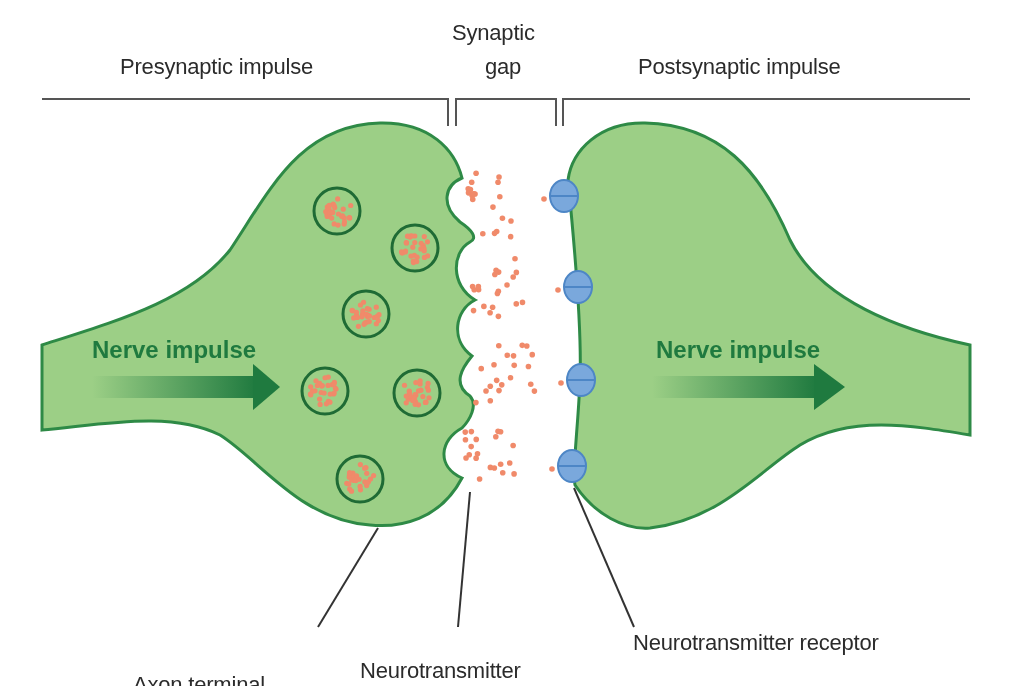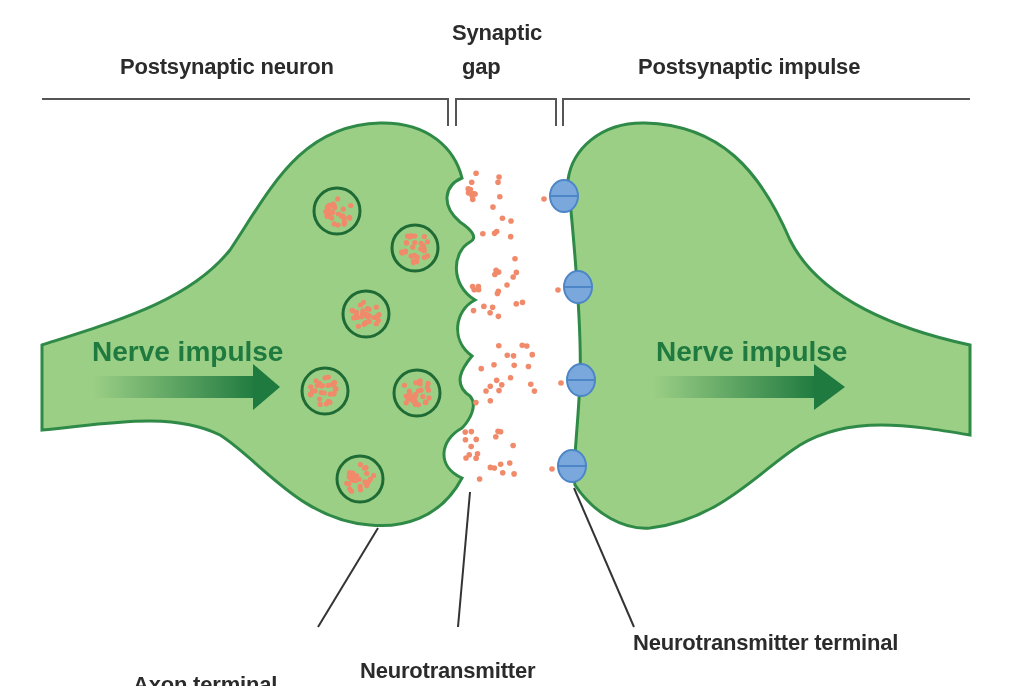--- a/index.html
+++ b/index.html
@@ -1,18 +1,18 @@
 <!DOCTYPE html>
 <html><head>
 <meta charset="utf-8">
 <style>
   html,body{margin:0;padding:0;background:#ffffff;}
   body{width:1015px;height:686px;position:relative;overflow:hidden;font-family:"Liberation Sans",sans-serif;}
-  .lbl{position:absolute;font-weight:bold;color:#2b2b2b;font-size:22px;white-space:nowrap;letter-spacing:-0.2px;}
-  .nerve{position:absolute;font-weight:bold;color:#1f7a3f;font-size:28px;white-space:nowrap;}
+  .lbl{position:absolute;font-weight:normal;color:#2b2b2b;font-size:22px;white-space:nowrap;letter-spacing:-0.2px;}
+  .nerve{position:absolute;font-weight:bold;color:#1f7a3f;font-size:24px;white-space:nowrap;}
   svg{position:absolute;left:0;top:0;}
 </style>
 </head>
 <body>
 
 <svg width="1015" height="686" viewBox="0 0 1015 686">
   <defs>
     <linearGradient id="arrowGrad" x1="0" y1="0" x2="1" y2="0">
       <stop offset="0" stop-color="#1f7a3f" stop-opacity="0"></stop>
       <stop offset="1" stop-color="#1f7a3f" stop-opacity="1"></stop>
@@ -354,23 +354,23 @@
     <polygon points="814,364 845,387 814,410" fill="#1f7a3f"></polygon>
   </g>
 
   <g stroke="#333" stroke-width="2" fill="none">
     <line x1="378" y1="528" x2="318" y2="627"></line>
     <line x1="470" y1="492" x2="458" y2="627"></line>
     <line x1="574" y1="488" x2="634" y2="627"></line>
   </g>
 </svg>
 
-<div class="lbl" style="left:120px;top:54px;">Postsynaptic neuron</div>
+<div class="lbl" style="left:120px;top:54px;">Presynaptic impulse</div>
 <div class="lbl" style="left:452px;top:20px;">Synaptic</div>
-<div class="lbl" style="left:462px;top:54px;">gap</div>
+<div class="lbl" style="left:485px;top:54px;">gap</div>
 <div class="lbl" style="left:638px;top:54px;">Postsynaptic impulse</div>
 
 <div class="nerve" style="left:92px;top:336px;">Nerve impulse</div>
 <div class="nerve" style="left:656px;top:336px;">Nerve impulse</div>
 
 <div class="lbl" style="left:133px;top:630px;margin-top:42px;">Axon terminal</div>
 <div class="lbl" style="left:360px;top:658px;">Neurotransmitter</div>
-<div class="lbl" style="left:633px;top:630px;">Neurotransmitter terminal</div>
+<div class="lbl" style="left:633px;top:630px;">Neurotransmitter receptor</div>
 
 </body></html>

